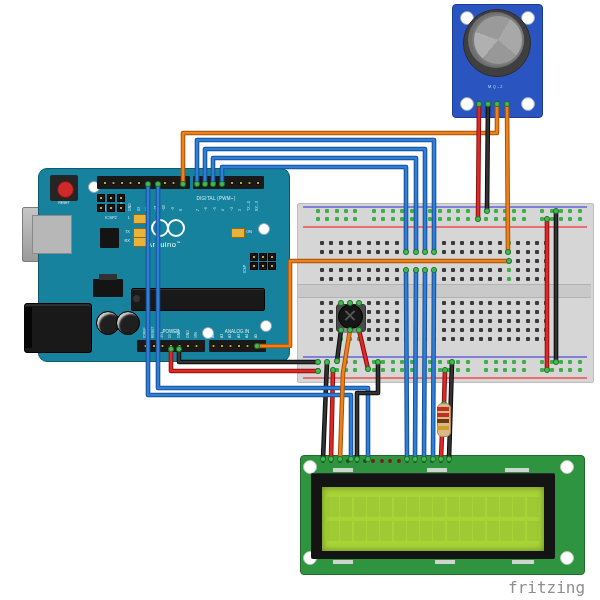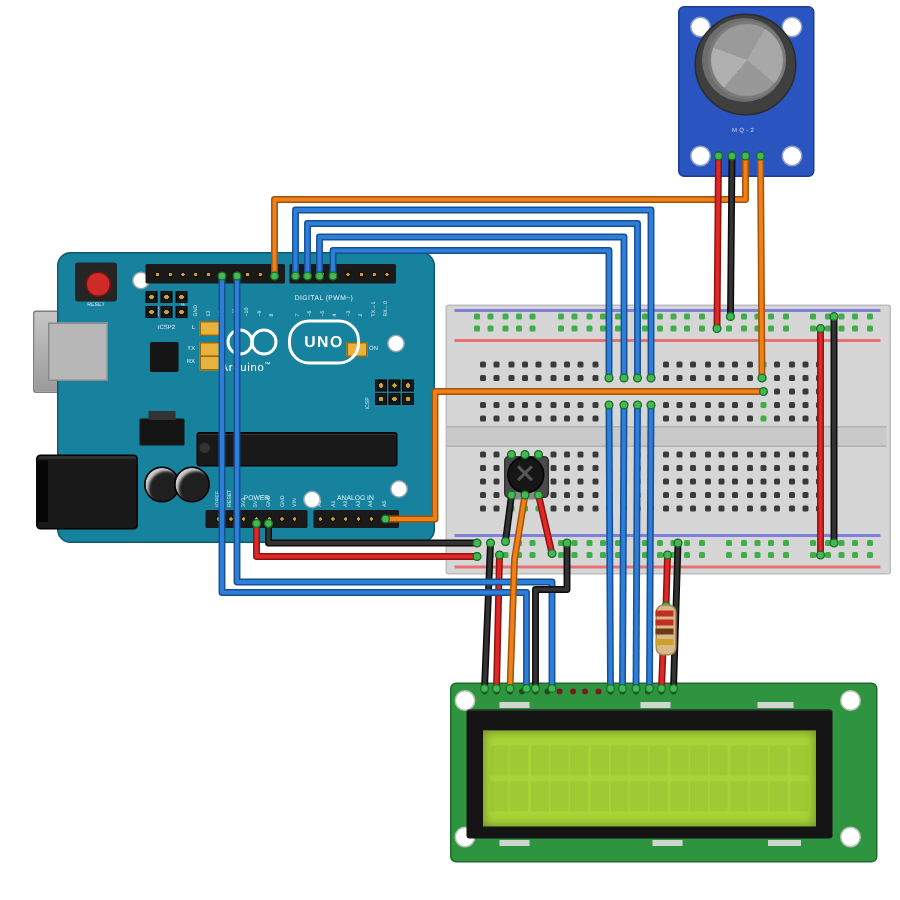--- a/index.html
+++ b/index.html
@@ -416,22 +416,20 @@
   <div class="abs" style="left:133px;top:214px;width:13px;height:8px;background:#e8b23d;border:1px solid #8f6a14;"></div>
   <div class="lbl" style="left:118px;top:230px;width:12px;text-align:right;font-size:4px;">TX</div>
   <div class="abs" style="left:133px;top:228px;width:13px;height:8px;background:#e8b23d;border:1px solid #8f6a14;"></div>
   <div class="lbl" style="left:118px;top:239px;width:12px;text-align:right;font-size:4px;">RX</div>
   <div class="abs" style="left:133px;top:237px;width:13px;height:8px;background:#e8b23d;border:1px solid #8f6a14;"></div>
   <div class="abs" style="left:231px;top:228px;width:12px;height:8px;background:#e8b23d;border:1px solid #8f6a14;"></div>
   <div class="lbl" style="left:246px;top:230px;font-size:4px;">ON</div>
 
   <div class="abs" style="left:151px;top:219px;width:14px;height:14px;border:2.5px solid #fff;border-radius:50%;"></div>
   <div class="abs" style="left:167px;top:219px;width:14px;height:14px;border:2.5px solid #fff;border-radius:50%;"></div>
-  <div class="abs" style="left:192px;top:213px;width:44px;height:26px;border:2.5px solid #fff;border-radius:14px;color:#fff;
-              font-size:10.5px;font-weight:bold;letter-spacing:1px;text-align:center;line-height:26px;">UNO</div>
   <div class="lbl" style="left:147px;top:241px;font-size:7.5px;color:#fff;letter-spacing:.5px;">
     <span>Arduino</span><span style="font-size:4px;vertical-align:top;">™</span>
   </div>
 
   <div class="abs" style="left:93px;top:279px;width:30px;height:18px;background:#141414;border-radius:1px;"></div>
   <div class="abs" style="left:99px;top:274px;width:18px;height:6px;background:#323232;"></div>
   <div class="abs" style="left:100px;top:228px;width:19px;height:20px;background:#141414;border-radius:1px;"></div>
   <div class="abs" style="left:131px;top:288px;width:132px;height:21px;background:#191919;border:1px solid #050505;border-radius:2px;box-shadow:inset 0 1px 0 #343434;"></div>
   <div class="abs" style="left:133px;top:295px;width:7px;height:7px;background:#333;border-radius:50%;"></div>
   <div class="abs" style="left:96px;top:311px;width:22px;height:22px;background:#1f1f1f;border:1px solid #000;border-radius:50%;box-shadow:inset 3px 3px 2px -1px #cfcfcf;"></div>
@@ -521,20 +519,21 @@
   <div class="abs" style="left:338px;top:304px;width:23px;height:23px;background:#161616;border:1.5px solid #000;border-radius:50%;"></div>
   <div class="abs" style="left:349px;top:309px;width:2px;height:13px;background:#575757;transform:rotate(45deg);"></div>
   <div class="abs" style="left:349px;top:309px;width:2px;height:13px;background:#575757;transform:rotate(-45deg);"></div>
 
   <div class="abs" style="left:437px;top:403px;width:12px;height:32px;background:#d9b98a;border:1px solid #a8895c;border-radius:5px;z-index:11;"></div>
   <div class="abs" style="left:437px;top:407px;width:12px;height:3.5px;background:#c03020;z-index:12;"></div>
   <div class="abs" style="left:437px;top:413px;width:12px;height:3.5px;background:#c03020;z-index:12;"></div>
   <div class="abs" style="left:437px;top:419px;width:12px;height:3.5px;background:#6e3a16;z-index:12;"></div>
   <div class="abs" style="left:437px;top:426px;width:12px;height:3.5px;background:#c9a227;z-index:12;"></div>
 
+  <div class="abs" style="left:508px;top:578px;font-family:'DejaVu Sans Mono',monospace;font-size:16px;color:#8f8f8f;z-index:12;">fritzing</div>
 <div class="abs" style="left: 103.2px; top: 181.2px; width: 3.6px; height: 3.6px; background: radial-gradient(circle, rgb(201, 162, 58) 0px, rgb(201, 162, 58) 1px, rgb(24, 18, 6) 1.2px); border-radius: 1px;"></div>
     <div class="vlbl" style="left: 103.5px; top: 211px;">SCL</div>
     <div class="abs" style="left: 111.75px; top: 181.2px; width: 3.6px; height: 3.6px; background: radial-gradient(circle, rgb(201, 162, 58) 0px, rgb(201, 162, 58) 1px, rgb(24, 18, 6) 1.2px); border-radius: 1px;"></div>
     <div class="vlbl" style="left: 112.05px; top: 211px;">SDA</div>
     <div class="abs" style="left: 120.3px; top: 181.2px; width: 3.6px; height: 3.6px; background: radial-gradient(circle, rgb(201, 162, 58) 0px, rgb(201, 162, 58) 1px, rgb(24, 18, 6) 1.2px); border-radius: 1px;"></div>
     <div class="vlbl" style="left: 120.6px; top: 211px;">AREF</div>
     <div class="abs" style="left: 128.85px; top: 181.2px; width: 3.6px; height: 3.6px; background: radial-gradient(circle, rgb(201, 162, 58) 0px, rgb(201, 162, 58) 1px, rgb(24, 18, 6) 1.2px); border-radius: 1px;"></div>
     <div class="vlbl" style="left: 129.15px; top: 211px;">GND</div>
     <div class="abs" style="left: 137.4px; top: 181.2px; width: 3.6px; height: 3.6px; background: radial-gradient(circle, rgb(201, 162, 58) 0px, rgb(201, 162, 58) 1px, rgb(24, 18, 6) 1.2px); border-radius: 1px;"></div>
     <div class="vlbl" style="left: 137.7px; top: 211px;">13</div>

